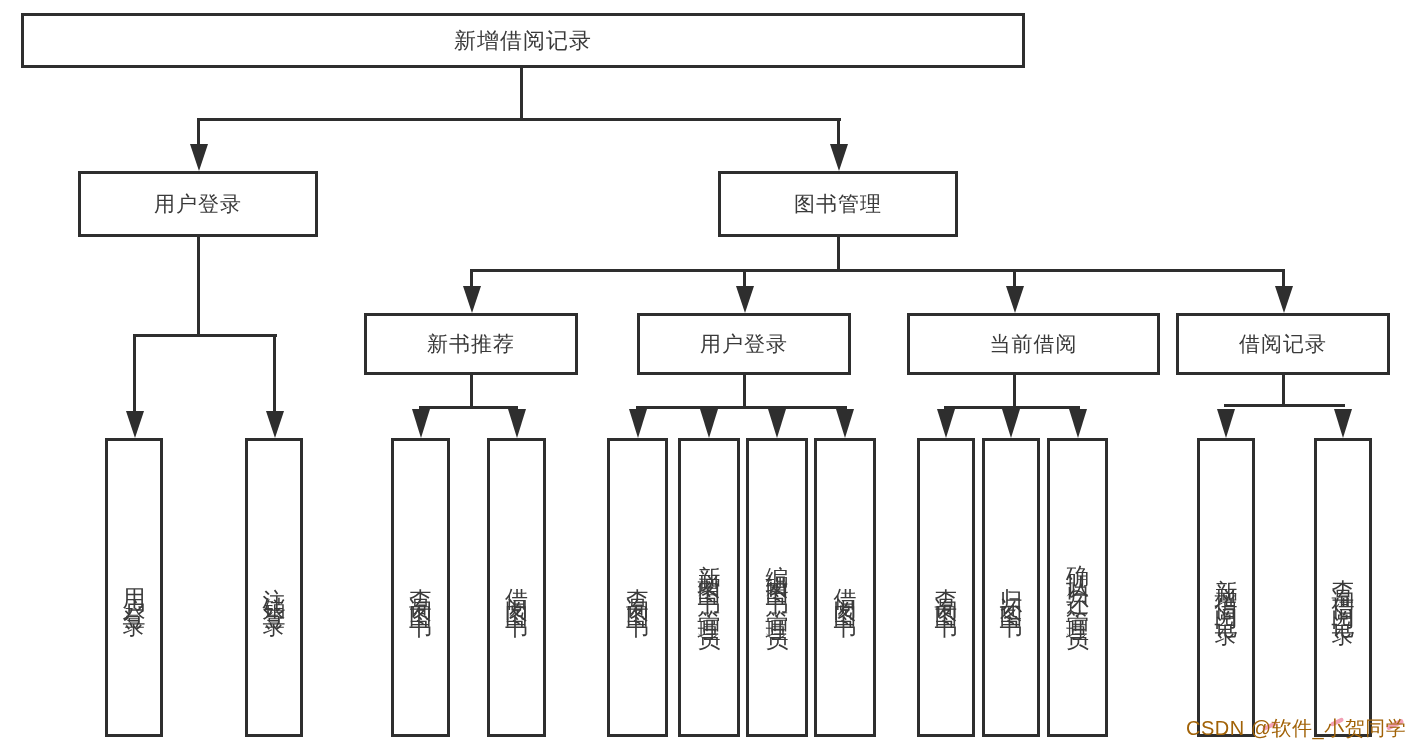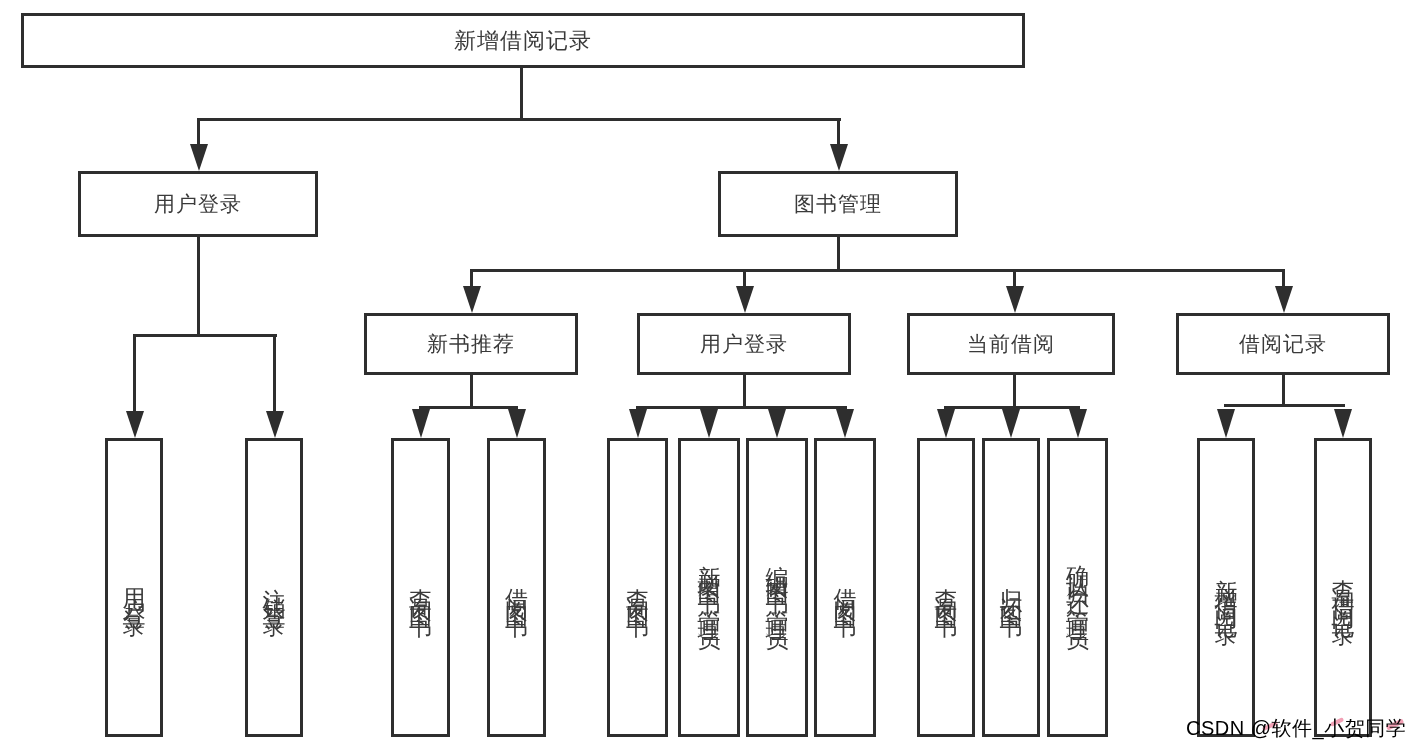--- a/index.html
+++ b/index.html
@@ -28,21 +28,21 @@
     writing-mode:vertical-rl;text-orientation:upright;
     font-size:23px;letter-spacing:9px;line-height:1;
   }
   .cline{position:absolute;background:#2e2e2e;}
   .carrow{
     position:absolute;width:0;height:0;
     border-left:9px solid transparent;border-right:9px solid transparent;
   }
   .watermark{
     position:absolute;left:1186px;top:715px;
-    font-size:20px;color:#000000;letter-spacing:0.5px;white-space:nowrap;
+    font-size:20px;color:#a16207;letter-spacing:0.5px;white-space:nowrap;
   }
   .wm-accent{position:absolute;background:#f2a0b5;border-radius:2px;}
 </style>
 </head>
 <body>
 
 <div class="stage">
 
   <div class="box h1" style="left:21px;top:13px;width:1004px;height:55px;">
     <span>新增借阅记录</span>
@@ -54,21 +54,21 @@
   <div class="box h2" style="left:718px;top:171px;width:240px;height:66px;">
     <span>图书管理</span>
   </div>
 
   <div class="box h3" style="left:364px;top:313px;width:214px;height:62px;">
     <span>新书推荐</span>
   </div>
   <div class="box h3" style="left:637px;top:313px;width:214px;height:62px;">
     <span>用户登录</span>
   </div>
-  <div class="box h3" style="left:907px;top:313px;width:208px;height:62px;">
+  <div class="box h3" style="left:907px;top:313px;width:253px;height:62px;">
     <span>当前借阅</span>
   </div>
   <div class="box h3" style="left:1176px;top:313px;width:214px;height:62px;">
     <span>借阅记录</span>
   </div>
 
   <div class="leaf" style="left:105px;width:58px;">
     <span>用户登录</span>
   </div>
   <div class="leaf" style="left:245px;width:58px;">

